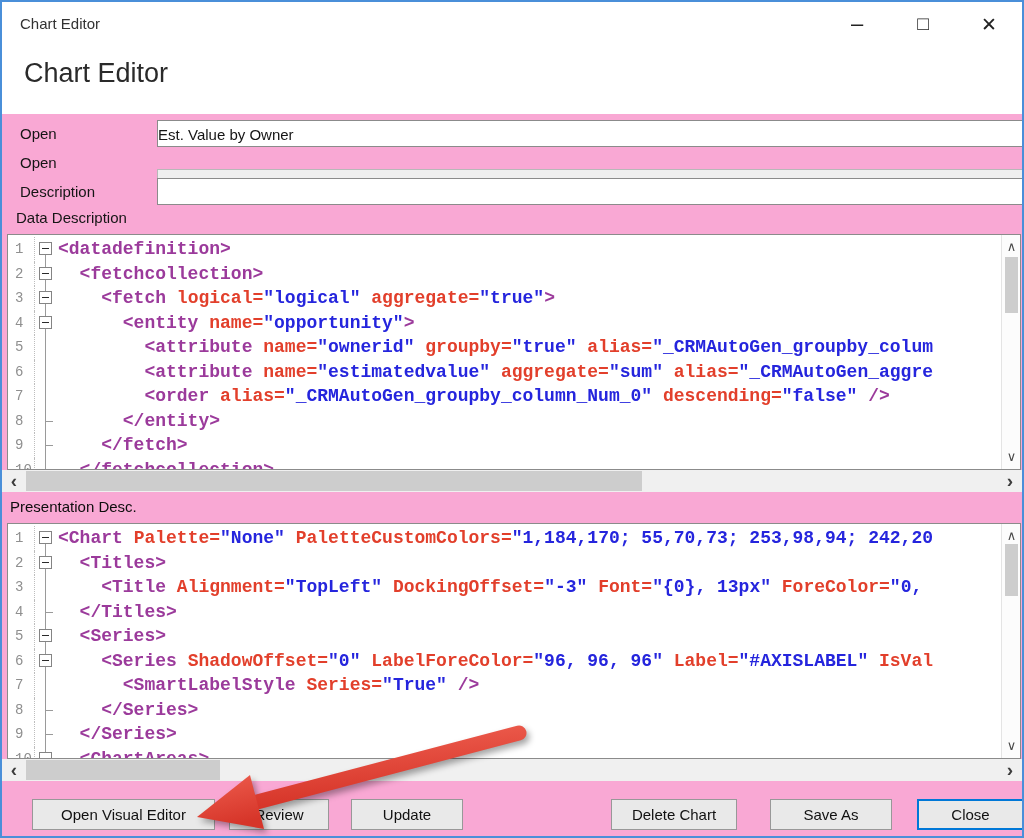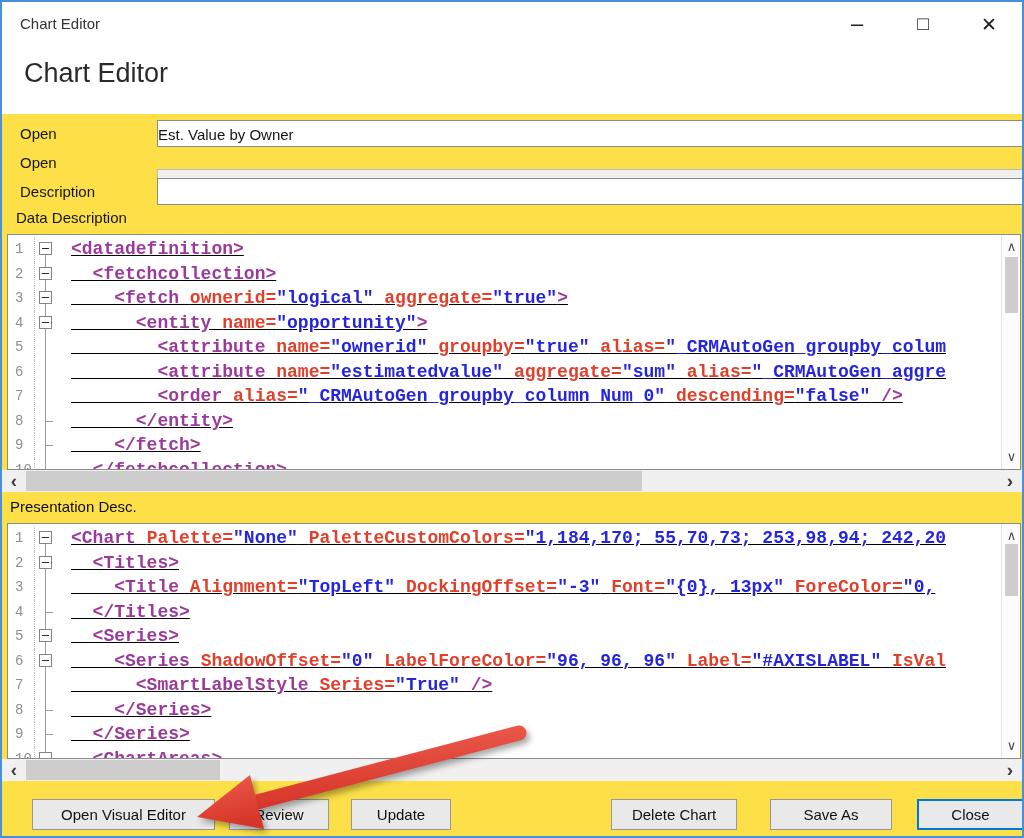--- a/index.html
+++ b/index.html
@@ -1,18 +1,18 @@
 <!DOCTYPE html>
 <html><head>
 <meta charset="utf-8">
 <style>
   html,body{margin:0;padding:0;background:#d8d8d8;}
   *{box-sizing:border-box;}
   .window{
-    position:relative;width:1024px;height:838px;background:#fde047;
+    position:relative;width:1024px;height:838px;background:#f9a8d4;
     border:2px solid #4a8fd9;overflow:hidden;
     font-family:"Liberation Sans",sans-serif;
   }
   .header-white{position:absolute;left:0;top:0;width:100%;height:112px;background:#ffffff;}
   .titlebar{position:absolute;left:0;top:0;width:100%;height:45px;background:#ffffff;}
   .titlebar-title{position:absolute;left:18px;top:13px;font-size:15px;color:#333;}
   .win-controls{position:absolute;right:14px;top:6px;display:flex;gap:28px;}
   .win-btn{width:38px;height:32px;display:flex;align-items:center;justify-content:center;
     color:#222;font-size:19px;font-weight:300;cursor:default;}
   .win-btn.mini{font-size:22px;}
@@ -29,21 +29,21 @@
   .ed-num{width:26px;flex:none;padding-left:7px;color:#8f8f8f;
     font:14px "Liberation Mono",monospace;}
   .ed-fold{width:22px;height:100%;flex:none;position:relative;border-left:1px dotted #bdbdbd;}
   .ed-fold.minus::before,.ed-fold.line::before,.ed-fold.end::before{
     content:'';position:absolute;left:10px;top:0;bottom:0;width:1px;background:#9a9a9a;}
   .ed-line:first-child .ed-fold::before{top:5px;}
   .ed-fold.end::after{content:'';position:absolute;left:11px;top:12px;width:7px;height:1px;background:#9a9a9a;}
   .fold-box{position:absolute;left:4px;top:5px;width:13px;height:13px;background:#fff;
     border:1px solid #848484;z-index:2;}
   .fold-box::after{content:'';position:absolute;left:2px;right:2px;top:5px;height:1px;background:#2a2a2a;}
-  .ed-code{font:bold 18px "Liberation Mono",monospace;white-space:pre;margin-left:15px;text-decoration:underline;}
+  .ed-code{font:bold 18px "Liberation Mono",monospace;white-space:pre;margin-left:2px;}
   .tk-t{color:#9b3a9b}.tk-a{color:#e23f2b}.tk-v{color:#2525dd}.tk-p{color:#000}
 
   .vscroll{position:absolute;right:1px;top:1px;bottom:1px;width:19px;background:#fcfcfc;
     border-left:1px solid #e4e4e4;z-index:3;}
   .vs-up,.vs-down{position:absolute;left:0;width:19px;height:18px;display:flex;align-items:center;
     justify-content:center;color:#4a4a4a;font-size:13px;}
   .vs-up{top:2px;} .vs-down{bottom:4px;}
   .vs-thumb{position:absolute;left:3px;width:13px;background:#cdcdcd;}
 
   .hscroll{position:absolute;left:0;width:1024px;height:22px;background:#f0f0f0;}
@@ -102,21 +102,21 @@
         <span class="ed-fold minus">
           <span class="fold-box"></span>
         </span>
         <span class="ed-code"><span class="tk-t">  &lt;fetchcollection&gt;</span></span>
       </div>
       <div class="ed-line">
         <span class="ed-num">3</span>
         <span class="ed-fold minus">
           <span class="fold-box"></span>
         </span>
-        <span class="ed-code"><span class="tk-t">    &lt;fetch </span><span class="tk-a">ownerid=</span><span class="tk-v">"logical"</span><span class="tk-p"> </span><span class="tk-a">aggregate=</span><span class="tk-v">"true"</span><span class="tk-t">&gt;</span></span>
+        <span class="ed-code"><span class="tk-t">    &lt;fetch </span><span class="tk-a">logical=</span><span class="tk-v">"logical"</span><span class="tk-p"> </span><span class="tk-a">aggregate=</span><span class="tk-v">"true"</span><span class="tk-t">&gt;</span></span>
       </div>
       <div class="ed-line">
         <span class="ed-num">4</span>
         <span class="ed-fold minus">
           <span class="fold-box"></span>
         </span>
         <span class="ed-code"><span class="tk-t">      &lt;entity </span><span class="tk-a">name=</span><span class="tk-v">"opportunity"</span><span class="tk-t">&gt;</span></span>
       </div>
       <div class="ed-line">
         <span class="ed-num">5</span>
@@ -230,21 +230,21 @@
     <span class="vs-down">∨</span>
   </div>
   <div class="hscroll" style="top:757px">
     <span class="hs-left">‹</span>
     <div class="hs-thumb" style="left:24px;width:194px"></div>
     <span class="hs-right">›</span>
   </div>
 
   <button class="btn" style="left:30px;width:183px">Open Visual Editor</button>
   <button class="btn" style="left:227px;width:100px">Review</button>
-  <button class="btn" style="left:349px;width:100px">Update</button>
+  <button class="btn" style="left:349px;width:112px">Update</button>
   <button class="btn" style="left:609px;width:126px">Delete Chart</button>
   <button class="btn" style="left:768px;width:122px">Save As</button>
   <button class="btn default" style="left:915px;width:107px">Close</button>
 
   <svg class="arrow-svg" width="1024" height="838" viewBox="0 0 1024 838">
     <defs>
       <linearGradient id="ag" x1="0" y1="0" x2="0.3" y2="1">
         <stop offset="0" stop-color="#ef5f50"></stop>
         <stop offset="1" stop-color="#d63529"></stop>
       </linearGradient>

